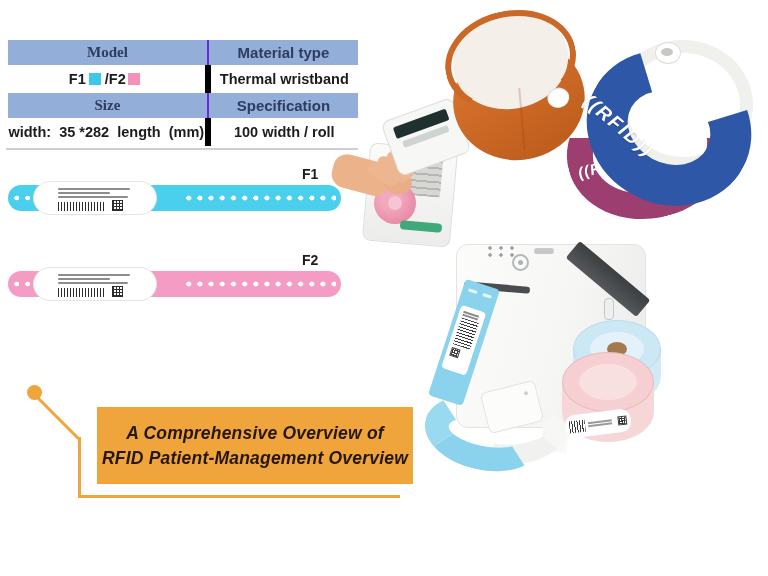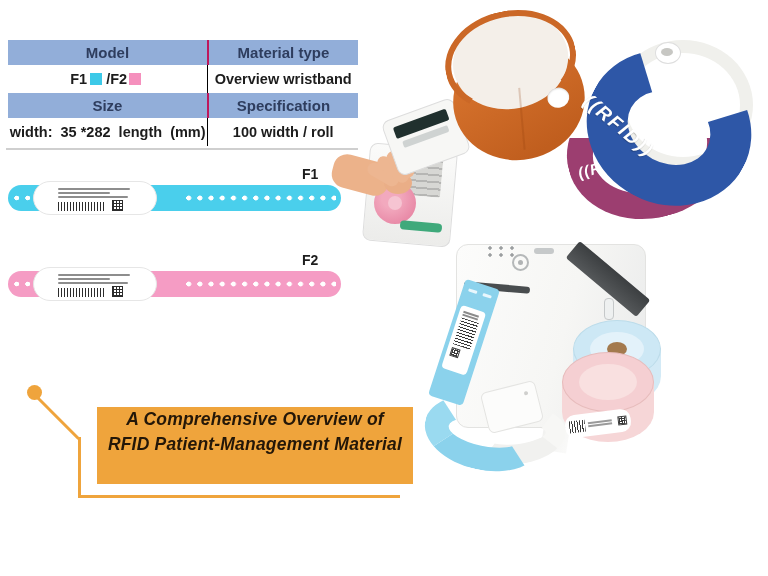--- a/index.html
+++ b/index.html
@@ -6,24 +6,24 @@
   #stage{position:relative;width:768px;height:576px;background:#ffffff;overflow:hidden;
          font-family:"Liberation Sans",sans-serif;}
 
   
   .spec-table{position:absolute;left:8px;top:40px;width:350px;}
   .trow{display:flex;align-items:center;}
   .trow .c1{width:200px;text-align:center;}
   .trow .c2{width:150px;text-align:center;}
   .hrow{background:#92AED9;height:25px;}
   .hrow .c1,.hrow .c2{font-weight:bold;font-size:15px;color:#2E3D5E;line-height:25px;}
-  .hrow .c1{border-right:2px solid #be185d;}
+  .hrow .c1{border-right:2px solid #6d28d9;font-family:Liberation Serif, serif;}
   .drow{background:#fff;height:28px;}
   .drow .c1,.drow .c2{font-weight:600;font-size:14.5px;color:#1c1c1c;line-height:28px;}
-  .drow .c1{border-right:1px solid #000000;}
+  .drow .c1{border-right:6px solid #000000;}
   .c1-pre{white-space:pre;font-size:14px;}
   .swatch{display:inline-block;width:12px;height:12px;vertical-align:-1px;margin:0 4px 0 3px;}
   .sw-f1{background:#3CC9E8;}
   .sw-f2{background:#F590BD;margin-left:2px;}
   .table-underline{position:absolute;left:6px;top:148px;width:352px;height:2px;background:#cfcfcf;}
 
   
   .band-wrap{position:absolute;left:8px;width:340px;height:54px;}
   .band-label{position:absolute;left:294px;top:0;font-size:14px;font-weight:bold;color:#1d1d1d;}
   .band{position:absolute;left:0;top:19px;width:333px;height:26px;border-radius:13px;}
@@ -163,37 +163,37 @@
   .rp-top-in{position:absolute;left:17px;top:12px;width:58px;height:36px;border-radius:50%;background:#F9E0E0;}
   .rp-label{left:3px;top:60px;width:66px;height:23px;transform:rotate(-7deg);}
 
   
   .decor-dot{position:absolute;left:27px;top:385px;width:15px;height:15px;border-radius:50%;background:#EFA43C;}
   .decor-diag{position:absolute;left:33px;top:391px;width:66px;height:3px;background:#EFA43C;
     transform:rotate(45deg);transform-origin:left top;}
   .decor-vert{position:absolute;left:78px;top:437px;width:3px;height:61px;background:#EFA43C;}
   .decor-horiz{position:absolute;left:78px;top:495px;width:322px;height:3px;background:#EFA43C;}
   .banner{position:absolute;left:97px;top:407px;width:316px;height:77px;background:#EFA43C;
-    display:flex;flex-direction:column;align-items:center;justify-content:flex-start;}
+    display:flex;flex-direction:column;align-items:center;justify-content:center;}
   .banner div{font-size:17.5px;font-weight:bold;font-style:italic;color:#241708;line-height:25px;
     letter-spacing:.2px;}
 </style>
 </head>
 <body>
 
 <div id="stage">
 
   <div class="spec-table">
     <div class="trow hrow">
       <div class="c1">Model</div>
       <div class="c2">Material type</div>
     </div>
     <div class="trow drow">
       <div class="c1"><span>F1</span><span class="swatch sw-f1"></span><span>/F2</span><span class="swatch sw-f2"></span></div>
-      <div class="c2">Overview wristband</div>
+      <div class="c2">Thermal wristband</div>
     </div>
     <div class="trow hrow">
       <div class="c1">Size</div>
       <div class="c2">Specification</div>
     </div>
     <div class="trow drow">
       <div class="c1 c1-pre">width:  35 *282  length  (mm)</div>
       <div class="c2">100 width / roll</div>
     </div>
   </div>
@@ -331,16 +331,16 @@
       </div>
     </div>
   </div>
 
   <div class="decor-dot"></div>
   <div class="decor-diag"></div>
   <div class="decor-vert"></div>
   <div class="decor-horiz"></div>
   <div class="banner">
     <div>A Comprehensive Overview of</div>
-    <div>RFID Patient-Management Material</div>
+    <div>RFID Patient-Management Overview</div>
   </div>
 
 </div>
 
 </body></html>

